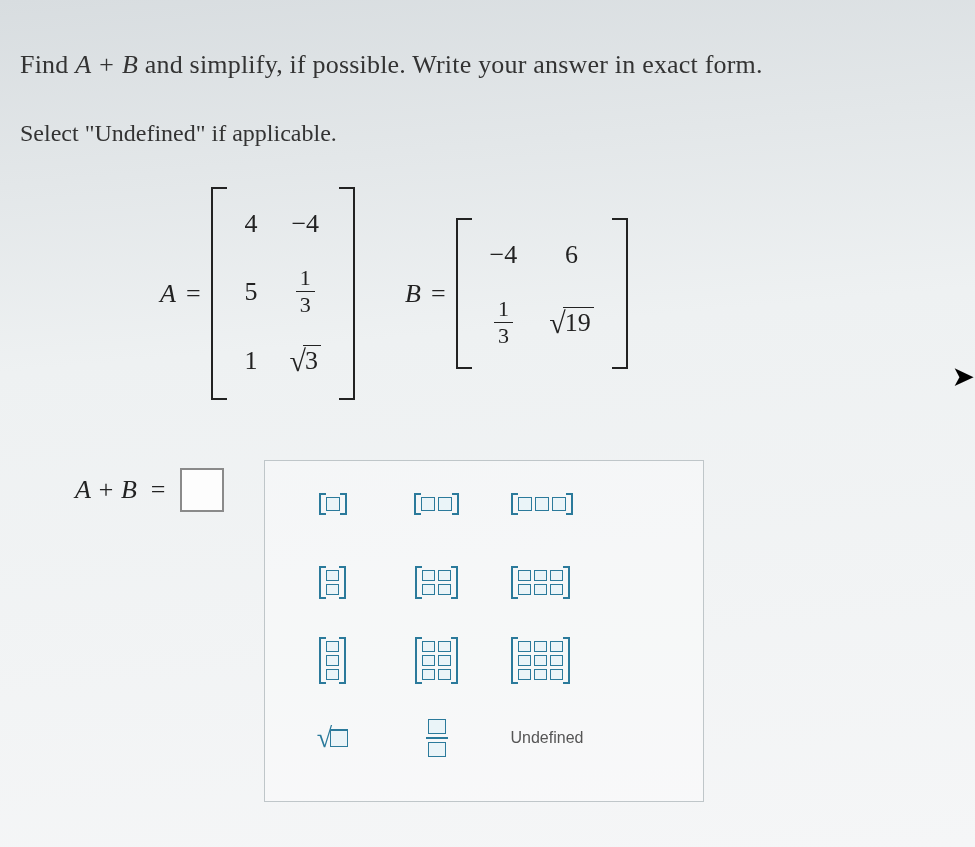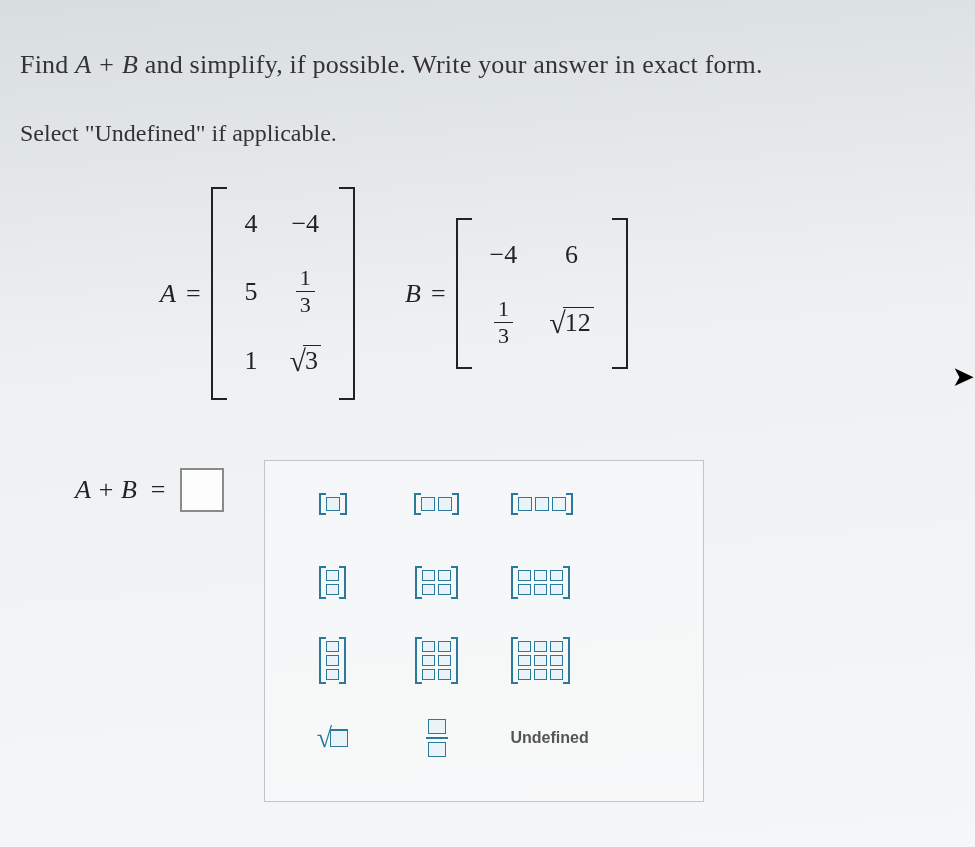--- a/index.html
+++ b/index.html
@@ -130,21 +130,21 @@
   .g31{grid-template-columns:repeat(1,1fr);grid-template-rows:repeat(3,1fr);}
   .g32{grid-template-columns:repeat(2,1fr);grid-template-rows:repeat(3,1fr);}
   .g33{grid-template-columns:repeat(3,1fr);grid-template-rows:repeat(3,1fr);}
   .g21 .cell,.g22 .cell,.g23 .cell,.g31 .cell,.g32 .cell,.g33 .cell{width:13px;height:11px;}
 
   .pal-sqrt { font-size:28px;color:#2b7a9b;display:flex;align-items:center;}
   .pal-sqrt .box{width:18px;height:18px;border:1.5px solid #2b7a9b;background:#eaf4f8;display:inline-block;border-top:2px solid #2b7a9b;margin-left:-2px;}
   .pal-frac { display:flex;flex-direction:column;align-items:center;gap:3px;}
   .pal-frac .box{width:18px;height:15px;border:1.5px solid #2b7a9b;background:#eaf4f8;}
   .pal-frac .bar{width:22px;height:2px;background:#2b7a9b;}
-  .undef-btn { font-family: Arial, sans-serif; font-size:16px;color:#555;font-weight:bold;}
+  .undef-btn { font-family: Arial, sans-serif; font-size:16px;color:#555;}
   
   .cursor-arrow {
     position: absolute;
     right: 0;
     top: 360px;
     font-size: 28px;
     color: #000;
   }
 </style>
 </head>
@@ -198,21 +198,21 @@
           <td>6</td>
         </tr>
         <tr>
           <td>
             <span class="frac">
               <span class="num">1</span>
               <span class="den">3</span>
             </span>
           </td>
           <td>
-            <span class="sqrt"><span class="rad">√</span><span class="arg">12</span></span>
+            <span class="sqrt"><span class="rad">√</span><span class="arg">19</span></span>
           </td>
         </tr>
       </tbody>
         </table>
     </div>
   </div>
 
 </div>
 
 <div class="answer-row">

